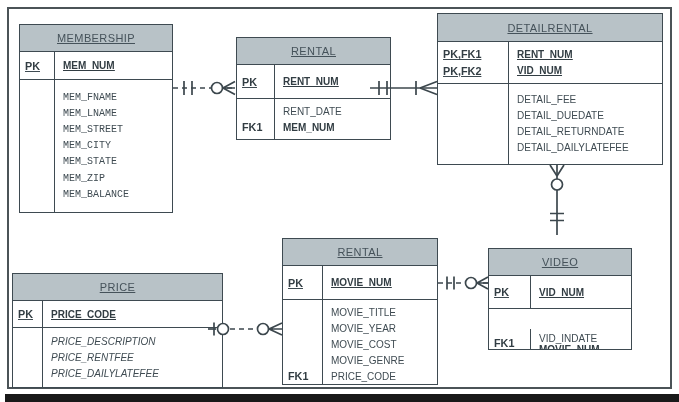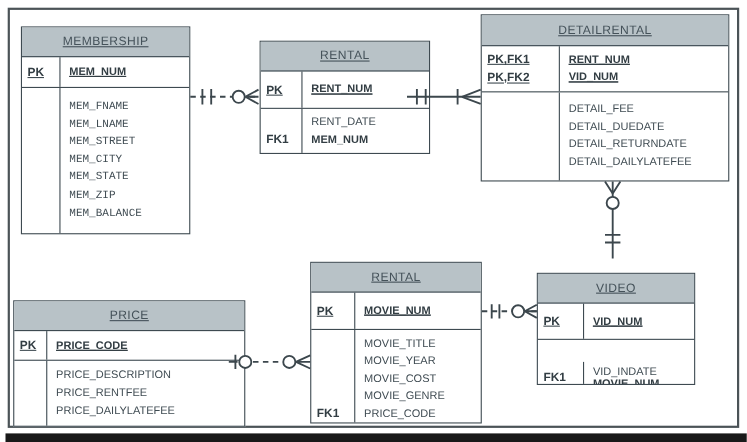--- a/index.html
+++ b/index.html
@@ -47,21 +47,21 @@
   .e-detailrental{left:437px;top:13px;width:226px;}
   .e-detailrental .e-header{height:27px;}
   .e-detailrental .kcol{width:71px;}
   .e-detailrental .pk-sec{height:42px;}
   .e-detailrental .attr-sec{height:80px;}
 
   .e-price{left:12px;top:273px;width:211px;}
   .e-price .kcol{width:30px;}
   .e-price .pk-sec{height:27px;}
   .e-price .attr-sec{height:59px;}
-  .e-price .attr-sec .kcol,.e-price .attr-sec .ncol{padding-top:5px;}
+  .e-price .attr-sec .kcol,.e-price .attr-sec .ncol{padding-top:5px;font-style:italic;}
 
   .e-movie{left:282px;top:238px;width:156px;}
   .e-movie .kcol{width:40px;}
   .e-movie .pk-sec{height:34px;}
   .e-movie .attr-sec{height:84px;}
   .e-movie .attr-sec .kcol,.e-movie .attr-sec .ncol{padding-top:4px;}
 
   .e-video{left:488px;top:248px;width:144px;}
   .e-video .kcol{width:42px;}
   .e-video .pk-sec{height:33px;}

